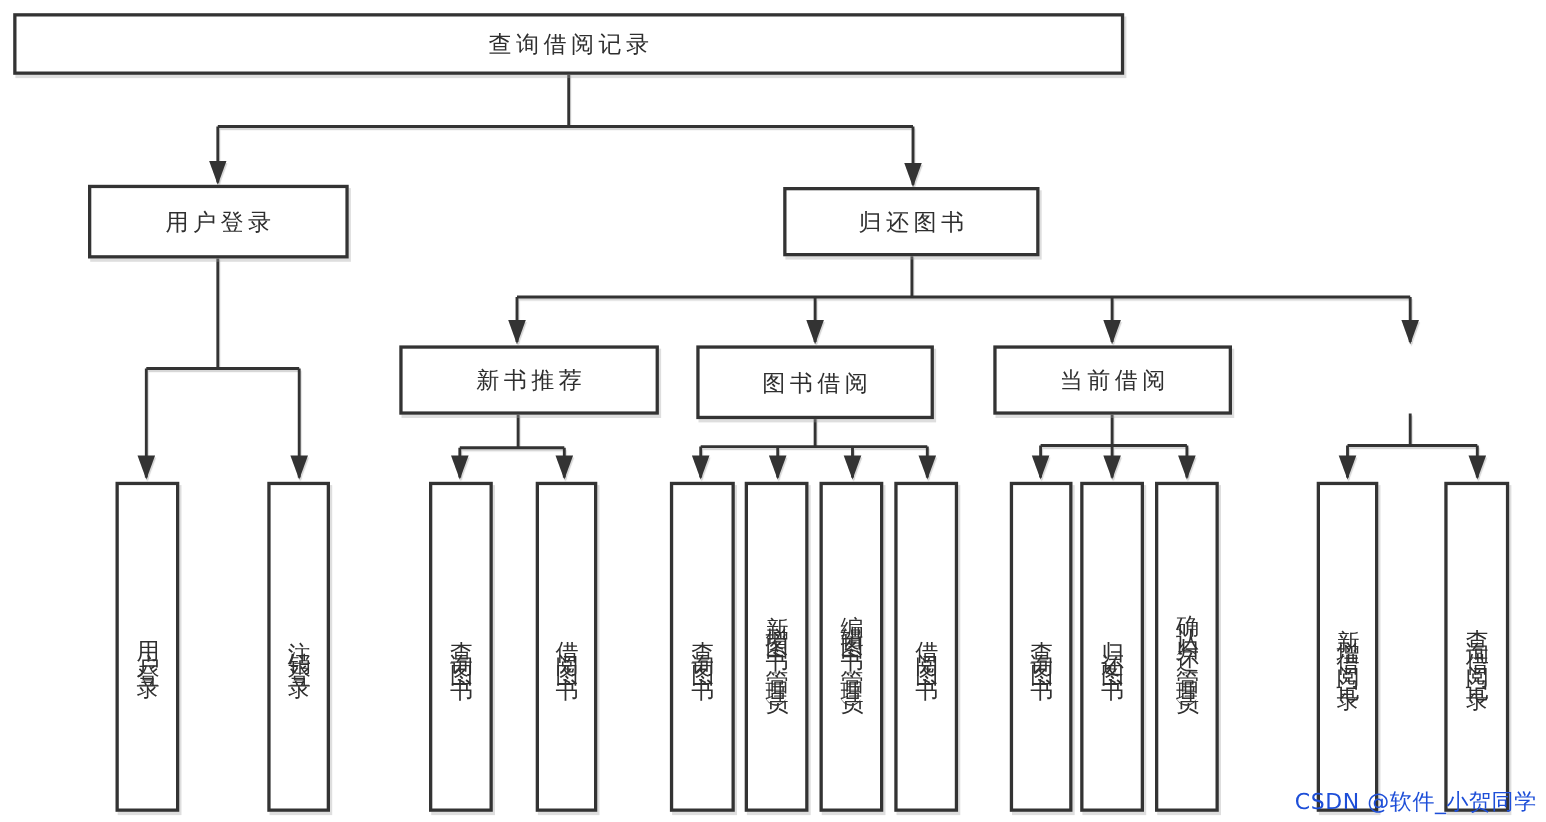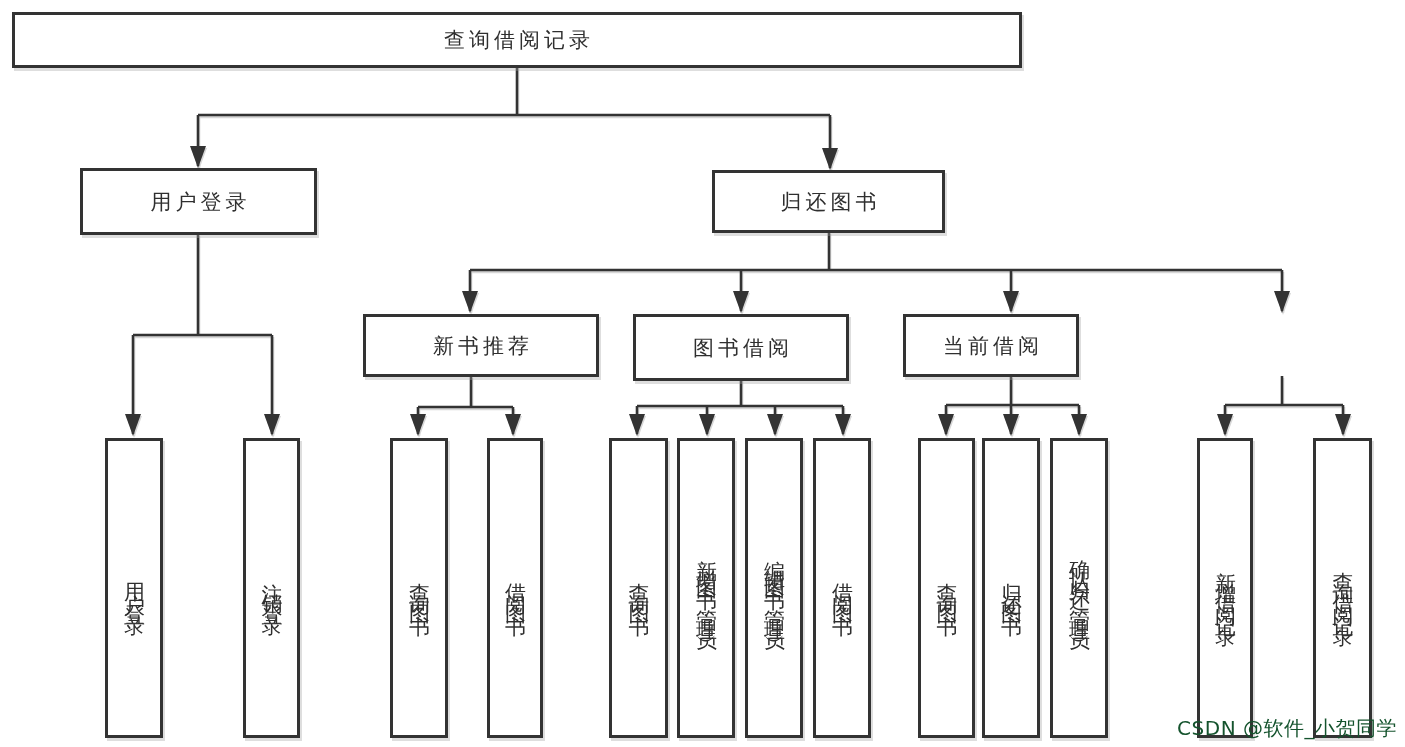--- a/index.html
+++ b/index.html
@@ -16,21 +16,21 @@
     box-shadow:2px 3px 0 rgba(160,160,160,0.35);
   }
   .vbox{
     position:absolute;box-sizing:border-box;background:#ffffff;border:3px solid #333333;
     display:flex;align-items:center;justify-content:center;
     writing-mode:vertical-rl;text-orientation:mixed;
     font-size:21px;line-height:1;letter-spacing:11px;
     box-shadow:2px 3px 0 rgba(160,160,160,0.35);
   }
   .watermark{
-    position:absolute;right:8px;bottom:5px;font-size:20px;color:#14532d;
+    position:absolute;right:8px;bottom:5px;font-size:20px;color:#1d4ed8;
     letter-spacing:0.5px;z-index:5;white-space:nowrap;
   }
 </style>
 </head>
 <body>
 
 <div class="canvas">
 
   <svg class="wires" width="1405" height="747" viewBox="0 0 1405 747" xmlns="http://www.w3.org/2000/svg">
     <defs>
@@ -87,21 +87,21 @@
     </g>
   </svg>
 
   <div class="box" style="left:12px;top:12px;width:1010px;height:56px;">查询借阅记录</div>
 
   <div class="box" style="left:80px;top:168px;width:237px;height:67px;">用户登录</div>
   <div class="box" style="left:712px;top:170px;width:233px;height:63px;">归还图书</div>
 
   <div class="box" style="left:363px;top:314px;width:236px;height:63px;">新书推荐</div>
   <div class="box" style="left:633px;top:314px;width:216px;height:67px;">图书借阅</div>
-  <div class="box" style="left:903px;top:314px;width:176px;height:63px;">当前借阅</div>
+  <div class="box" style="left:903px;top:314px;width:217px;height:63px;">当前借阅</div>
 
   <div class="vbox" style="left:105px;top:438px;width:58px;height:300px;">用户登录</div>
   <div class="vbox" style="left:243px;top:438px;width:57px;height:300px;">注销登录</div>
 
   <div class="vbox" style="left:390px;top:438px;width:58px;height:300px;">查询图书</div>
   <div class="vbox" style="left:487px;top:438px;width:56px;height:300px;">借阅图书</div>
 
   <div class="vbox" style="left:609px;top:438px;width:59px;height:300px;">查询图书</div>
   <div class="vbox" style="left:677px;top:438px;width:58px;height:300px;letter-spacing:10px;">新增图书（管理员）</div>
   <div class="vbox" style="left:745px;top:438px;width:58px;height:300px;letter-spacing:10px;">编辑图书（管理员）</div>

